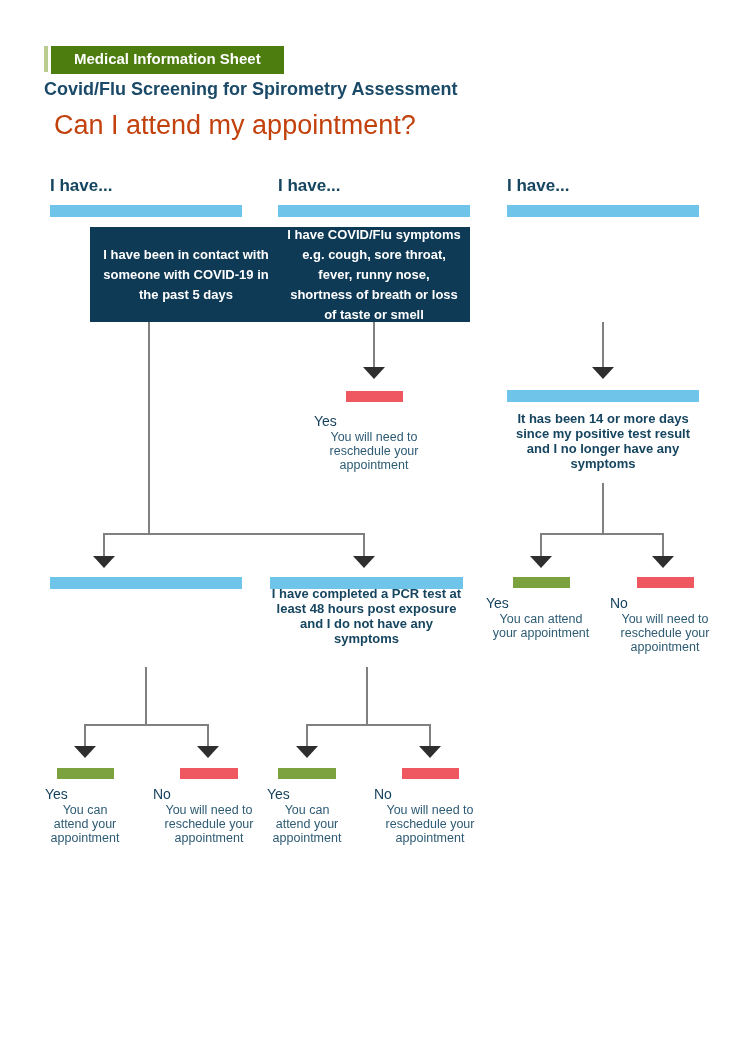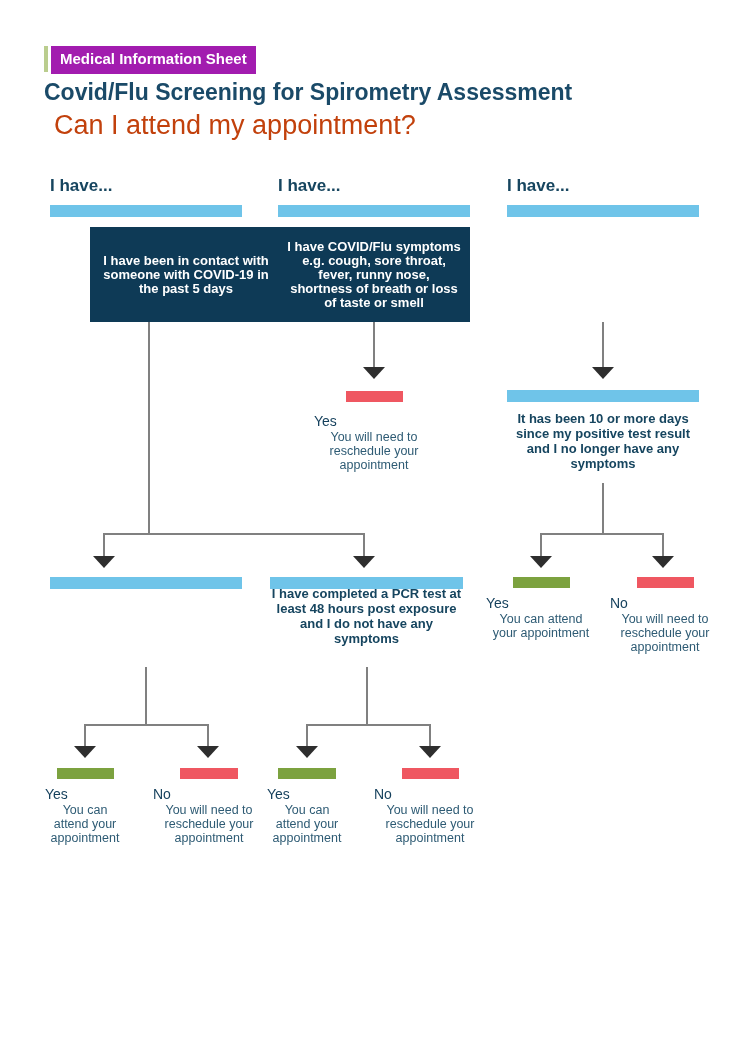--- a/index.html
+++ b/index.html
@@ -1,29 +1,29 @@
 <!DOCTYPE html>
 <html><head>
 <meta charset="utf-8">
 <style>
   html,body{margin:0;padding:0;background:#ffffff;}
   #page{position:relative;width:750px;height:1061px;background:#ffffff;overflow:hidden;
         font-family:"Liberation Sans",sans-serif;}
   
   .accent{position:absolute;left:44px;top:46px;width:4px;height:26px;background:#BACD8E;}
-  .badge{position:absolute;left:51px;top:46px;height:28px;line-height:26px;background:#a21caf;
-         color:#ffffff;font-size:15px;font-weight:600;padding:0 9px;white-space:nowrap;}
-  .title{position:absolute;left:44px;top:79px;font-size:23px;font-weight:700;color:#1A4A68;white-space:nowrap;}
+  .badge{position:absolute;left:51px;top:46px;height:28px;line-height:26px;background:#4d7c0f;
+         color:#ffffff;font-size:15px;font-weight:600;padding:0 23px;white-space:nowrap;}
+  .title{position:absolute;left:44px;top:79px;font-size:18px;font-weight:700;color:#1A4A68;white-space:nowrap;}
   .subtitle{position:absolute;left:54px;top:110px;font-size:27px;font-weight:400;color:#c2410c;white-space:nowrap;}
   
   .col-header{position:absolute;top:176px;font-size:17px;font-weight:700;color:#16455F;}
   .bar{position:absolute;height:12px;background:#6FC4E9;}
   .navy-box{position:absolute;top:227px;height:95px;width:192px;background:#0E3A56;
             display:flex;align-items:center;justify-content:center;}
-  .box-text{font-size:13px;line-height:14px;font-weight:700;color:#ffffff;text-align:center;padding:0 8px;}
+  .box-text{font-size:13px;line-height:20px;font-weight:700;color:#ffffff;text-align:center;padding:0 8px;}
   .line{position:absolute;background:#808080;}
   .arrow{position:absolute;width:0;height:0;border-left:11px solid transparent;
          border-right:11px solid transparent;border-top:12px solid #2E2E2E;}
   .chip{position:absolute;height:11px;}
   .chip.red{background:#EF5761;}
   .chip.green{background:#7CA23F;}
   .cond-text{position:absolute;font-size:13px;line-height:15px;font-weight:700;color:#16455F;text-align:center;}
   .outcome-label{position:absolute;font-size:14px;font-weight:400;color:#133F5B;}
   .outcome-text{position:absolute;font-size:12.5px;line-height:14px;color:#2E5B74;text-align:center;}
 </style>
@@ -61,21 +61,21 @@
 
   <div class="line" style="left:373px;top:322px;width:2px;height:46px;"></div>
   <div class="arrow" style="left:363px;top:367px;"></div>
   <div class="chip red" style="left:346px;top:391px;width:57px;"></div>
   <div class="outcome-label" style="left:314px;top:413px;width:120px;">Yes</div>
   <div class="outcome-text" style="left:307px;top:430px;width:134px;">You will need to reschedule your appointment</div>
 
   <div class="line" style="left:602px;top:322px;width:2px;height:46px;"></div>
   <div class="arrow" style="left:592px;top:367px;"></div>
   <div class="bar" style="left:507px;top:390px;width:192px;"></div>
-  <div class="cond-text" style="left:507px;top:411px;width:192px;">It has been 10 or more days since my positive test result and I no longer have any symptoms</div>
+  <div class="cond-text" style="left:507px;top:411px;width:192px;">It has been 14 or more days since my positive test result and I no longer have any symptoms</div>
 
   <div class="line" style="left:602px;top:483px;width:2px;height:51px;"></div>
   <div class="line" style="left:540px;top:533px;width:124px;height:2px;"></div>
   <div class="line" style="left:540px;top:533px;width:2px;height:23px;"></div>
   <div class="line" style="left:662px;top:533px;width:2px;height:23px;"></div>
   <div class="arrow" style="left:530px;top:556px;"></div>
   <div class="arrow" style="left:652px;top:556px;"></div>
   <div class="chip green" style="left:513px;top:577px;width:57px;"></div>
   <div class="chip red" style="left:637px;top:577px;width:57px;"></div>
   <div class="outcome-label" style="left:486px;top:595px;width:110px;">Yes</div>

